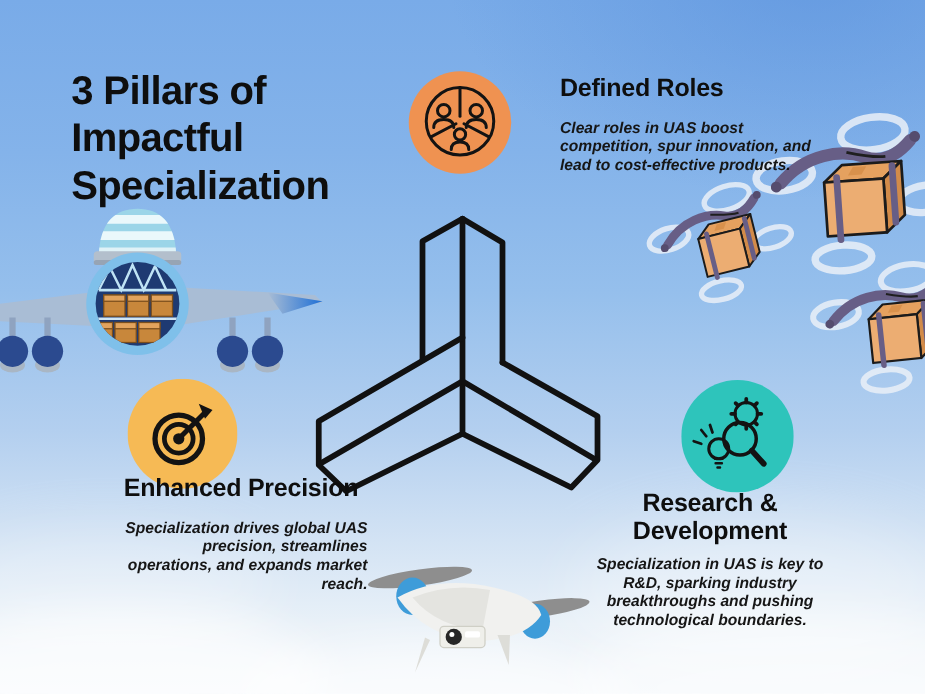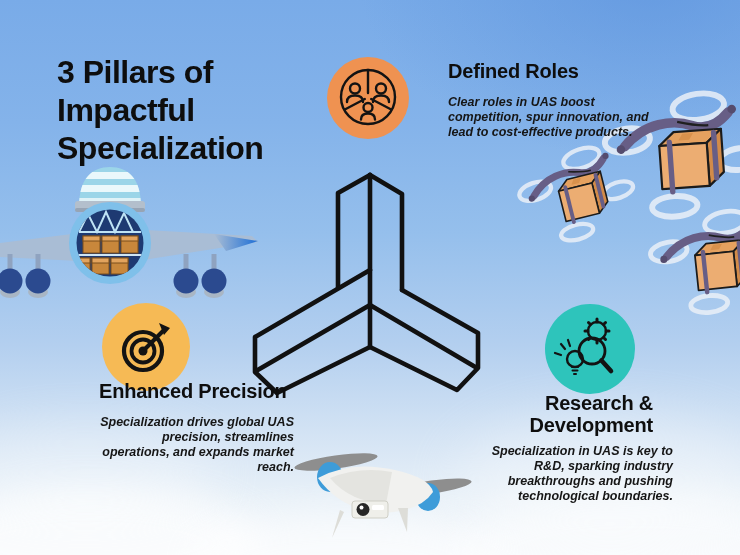--- a/index.html
+++ b/index.html
@@ -10,21 +10,21 @@
       radial-gradient(ellipse 420px 260px at 88% -4%, rgba(86,142,219,.55), rgba(86,142,219,0) 70%),
       linear-gradient(180deg,#79abe8 0%,#84b3ea 22%,#95bfec 42%,#b3cfef 62%,#d3e3f4 78%,#e9f1f8 90%,#f3f7fb 100%);
   }
   .cloud{position:absolute;border-radius:50%;background:#ffffff;filter:blur(16px);}
   .art{position:absolute;left:0;top:0;z-index:2;}
   .txt{position:absolute;z-index:4;}
   .title{font-size:32px;font-weight:700;line-height:1.18;letter-spacing:-.5px;color:#0e0e0e;}
   .h2{font-size:20px;font-weight:700;letter-spacing:-.2px;color:#0e0e0e;line-height:1.1;}
   .body{font-size:12.5px;font-weight:600;line-height:1.2;margin-top:13px;color:#161616;font-style:italic;}
   .badge{position:absolute;z-index:3;}
-  .center-block{text-align:right;}
+  .center-block{text-align:center;}
   .center-block .h2{max-width:170px;margin:0 auto;}
 </style>
 </head>
 <body>
 
 <div class="canvas">
 
   <div class="cloud" style="left:-70px;top:488px;width:330px;height:110px;opacity:.65;"></div>
   <div class="cloud" style="left:190px;top:512px;width:310px;height:95px;opacity:.55;"></div>
   <div class="cloud" style="left:460px;top:492px;width:360px;height:115px;opacity:.5;"></div>

